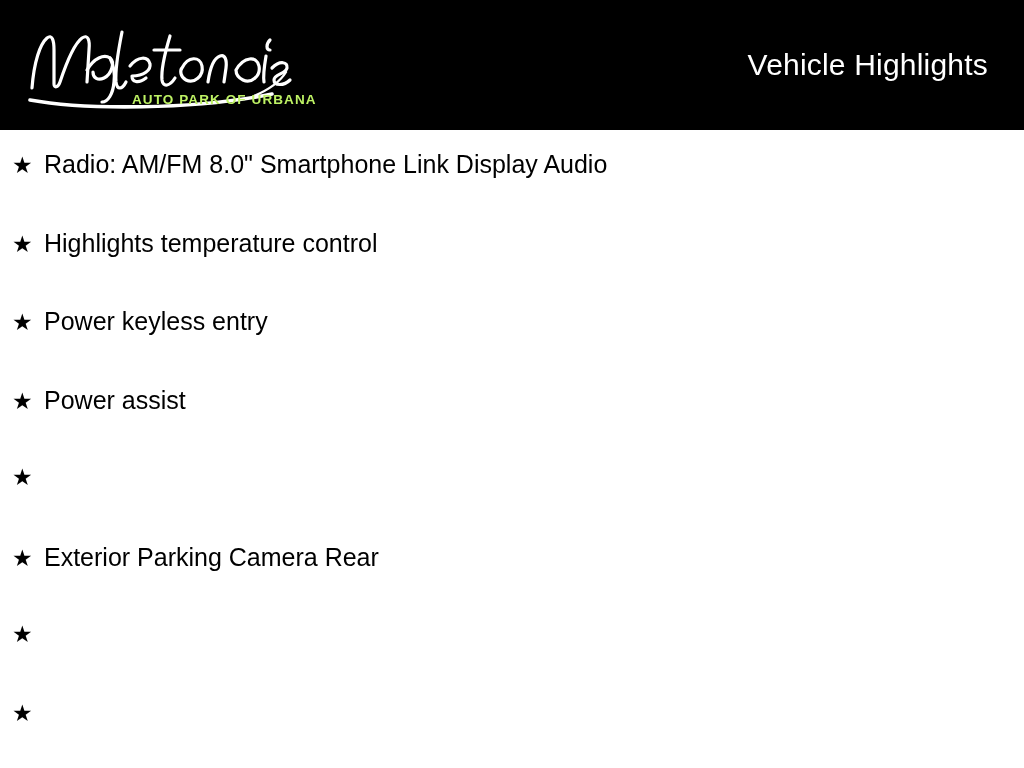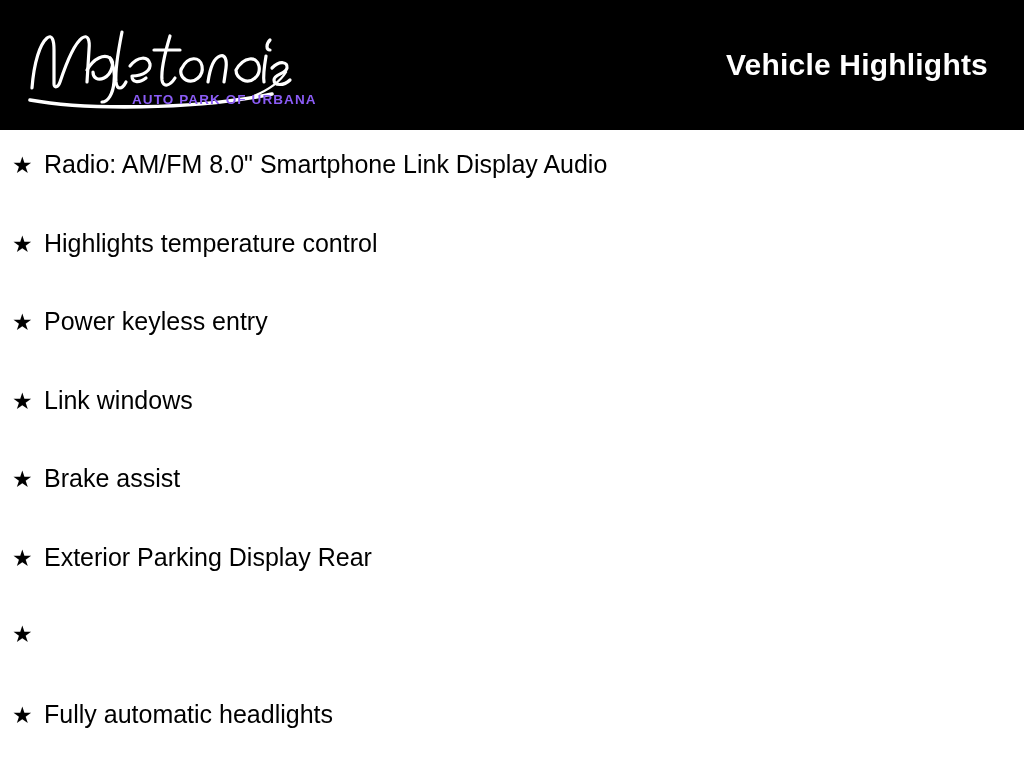--- a/index.html
+++ b/index.html
@@ -37,31 +37,31 @@
     height: 110px;
     flex: 0 0 auto;
   }
   .logo svg {
     display: block;
   }
   .logo-sub {
     position: absolute;
     left: 118px;
     top: 82px;
-    color: #8b5cf6;
+    color: #bef264;
     font-size: 13.5px;
     letter-spacing: 1.1px;
     font-weight: bold;
     font-family: "Liberation Sans", sans-serif;
     white-space: nowrap;
   }
   .header-title {
     color: #ffffff;
     font-size: 30px;
-    font-weight: bold;
+    font-weight: normal;
     letter-spacing: 0.2px;
     font-family: "Liberation Sans", sans-serif;
     white-space: nowrap;
   }
   
   .highlights {
     list-style: none;
     margin: 0;
     padding: 22px 0 0 0;
   }
@@ -132,32 +132,30 @@
     <li class="highlight-item">
       <span class="bullet-star">★</span>
       <span class="highlight-label">Highlights temperature control</span>
     </li>
     <li class="highlight-item">
       <span class="bullet-star">★</span>
       <span class="highlight-label">Power keyless entry</span>
     </li>
     <li class="highlight-item">
       <span class="bullet-star">★</span>
-      <span class="highlight-label">Link windows</span>
-    </li>
-    <li class="highlight-item">
-      <span class="bullet-star">★</span>
-      <span class="highlight-label">Brake assist</span>
-    </li>
-    <li class="highlight-item">
-      <span class="bullet-star">★</span>
-      <span class="highlight-label">Exterior Parking Display Rear</span>
+      <span class="highlight-label">Power assist</span>
     </li>
     <li class="highlight-item">
       <span class="bullet-star">★</span>
     </li>
     <li class="highlight-item">
       <span class="bullet-star">★</span>
-      <span class="highlight-label">Fully automatic headlights</span>
+      <span class="highlight-label">Exterior Parking Camera Rear</span>
+    </li>
+    <li class="highlight-item">
+      <span class="bullet-star">★</span>
+    </li>
+    <li class="highlight-item">
+      <span class="bullet-star">★</span>
     </li>
   </ul>
 
 </div>
 
 </body></html>

